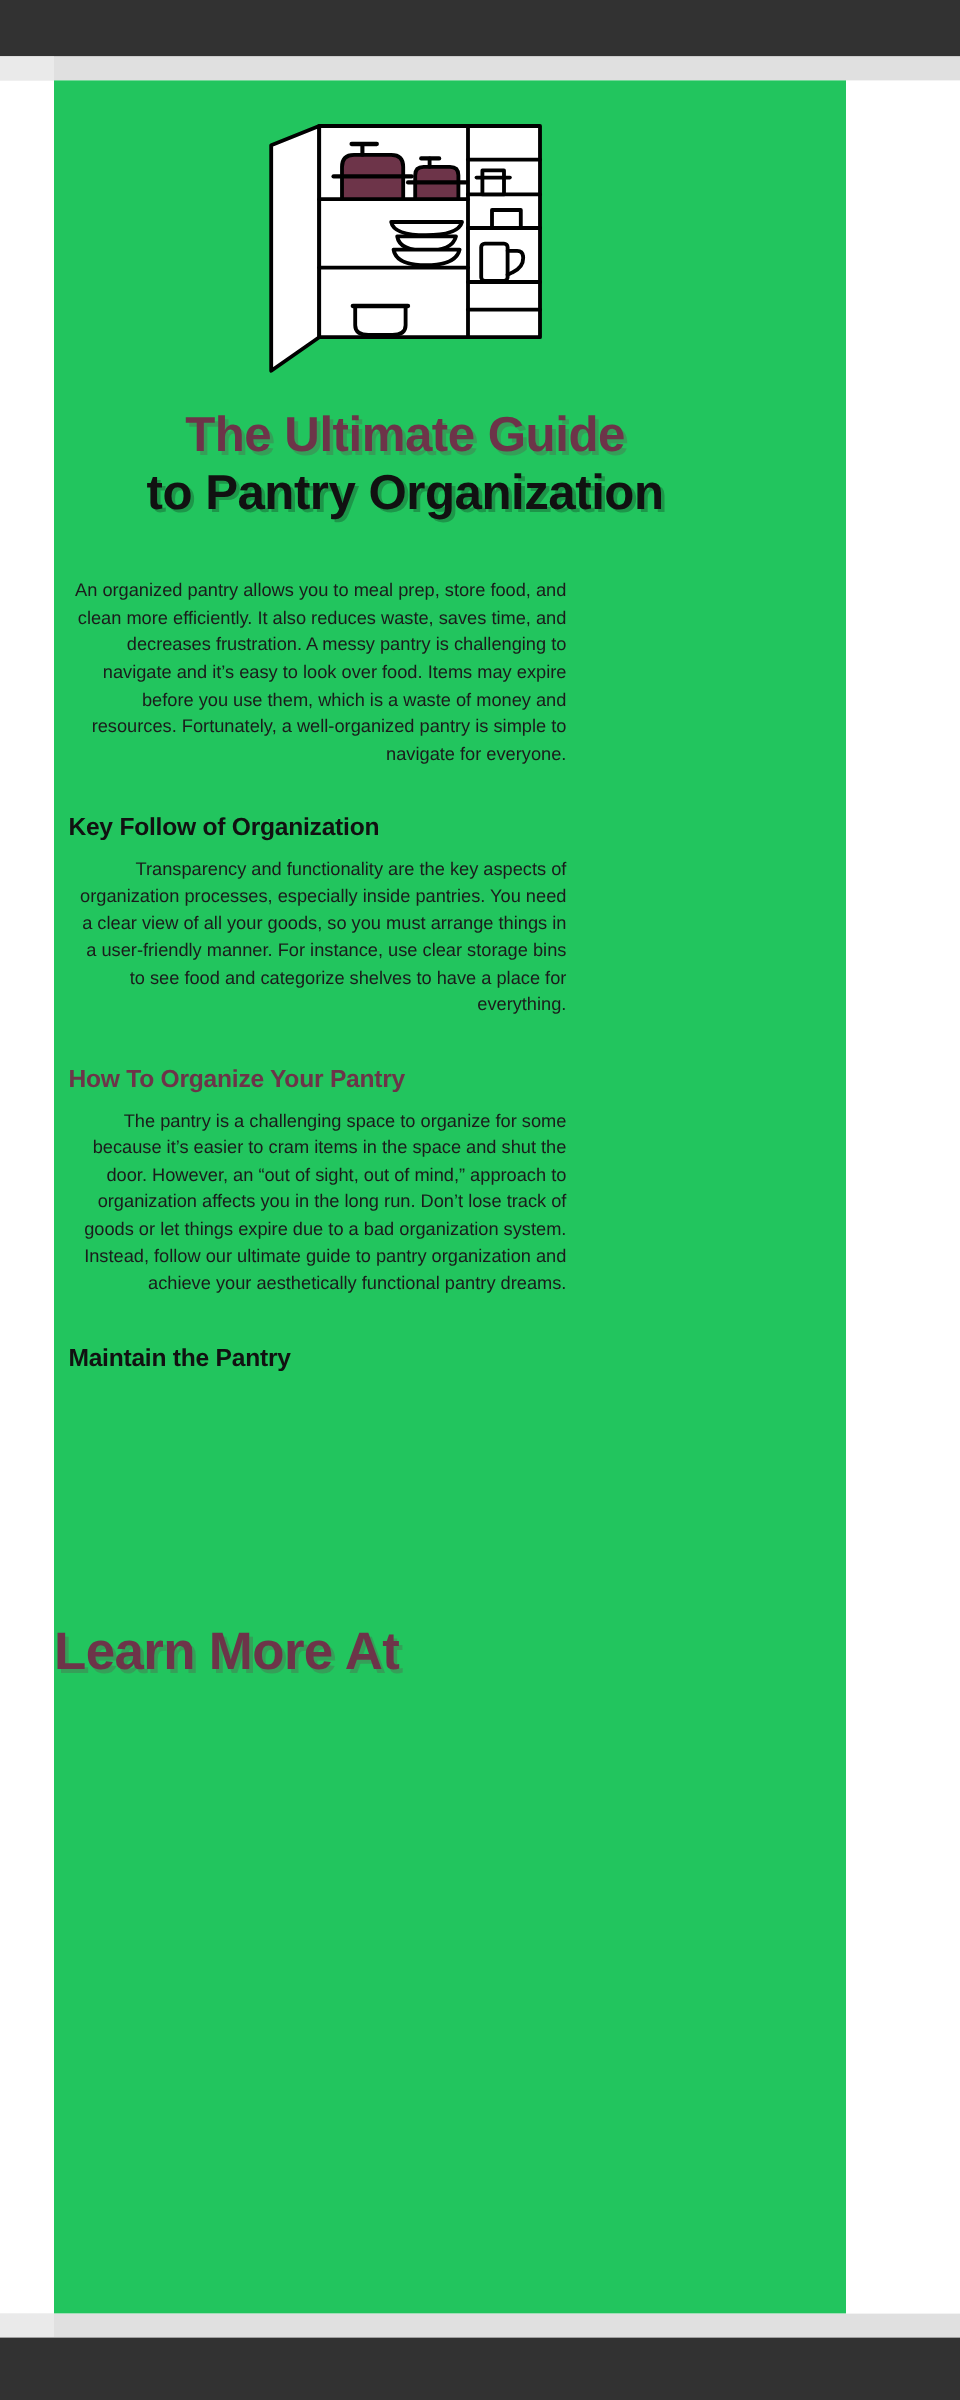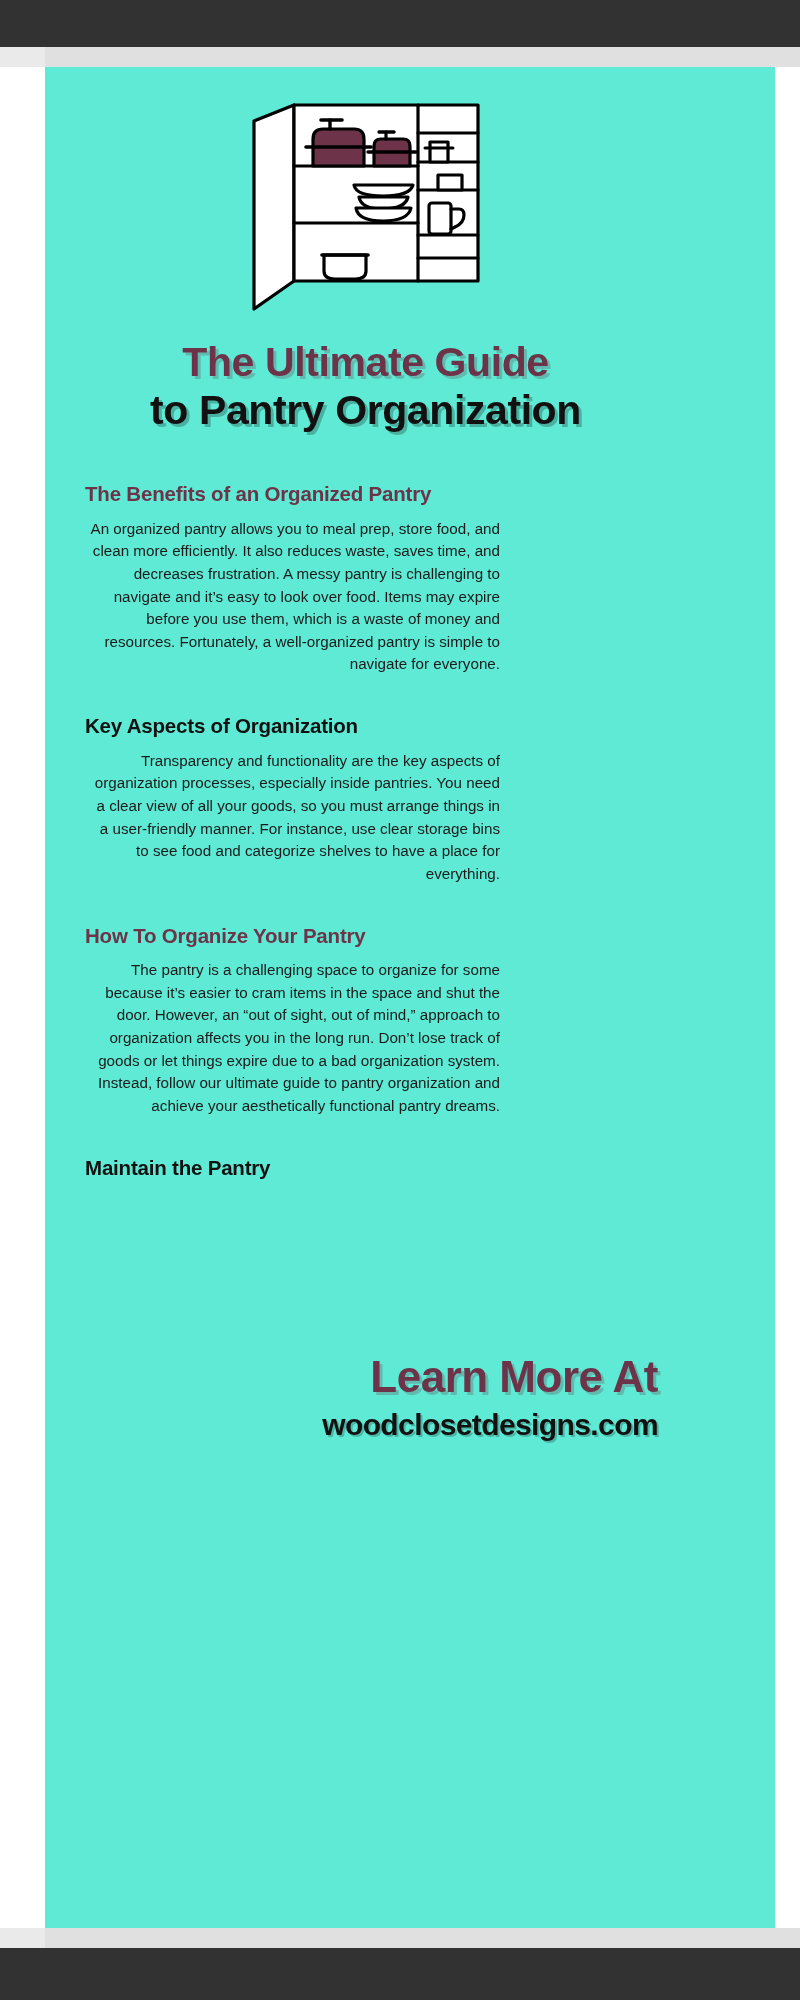--- a/index.html
+++ b/index.html
@@ -33,23 +33,22 @@
     background:#e0e0e0;
   }
   .strip-bottom .strip-left-cap {
     position:absolute; left:0; top:0; width:45px; height:20px;
     background:#eaeaea;
   }
 
   
   .infographic {
     position:absolute; left:45px; top:67px;
-    width:730px; height:1861px;
-    background:#5eead4;
-    padding-left:28px;
+    width:660px; height:1861px;
+    background:#22c55e;
   }
   .inner {
     position:relative;
     width:585px;            
     margin:0;
     padding:0;
   }
 
   
   .illustration {
@@ -100,21 +99,21 @@
     line-height:1.49;
     color:#1b1b1b;
     margin:0 0 0 12px;
     max-width:415px;
     text-align:right;
   }
 
   
   .cta {
     position:absolute; left:0; top:1285px; width:585px;
-    text-align:right;
+    text-align:left;
   }
   .cta-line1 {
     font-size:44px; font-weight:800; letter-spacing:-0.5px;
     color:#6d3449; line-height:1.15;
     text-shadow:3px 3px 0 rgba(109,52,73,0.26);
   }
   .cta-line2 {
     font-size:30px; font-weight:800; letter-spacing:-0.6px;
     color:#111111; line-height:1.3; margin-top:2px;
     text-shadow:2px 2px 0 rgba(17,17,17,0.24);
@@ -194,43 +193,41 @@
     </div>
 
     <div class="title-block">
       <div class="title-line maroon">The Ultimate Guide</div>
       <div class="title-line dark">to Pantry Organization</div>
     </div>
 
     <div class="sections">
 
       <div class="section">
-        <h2 class="section-heading maroon">The Benefits of an Organized Pantry</h2>
         <p class="section-body">An organized pantry allows you to meal prep, store food, and clean more efficiently. It also reduces waste, saves time, and decreases frustration. A messy pantry is challenging to navigate and it’s easy to look over food. Items may expire before you use them, which is a waste of money and resources. Fortunately, a well-organized pantry is simple to navigate for everyone.</p>
       </div>
 
       <div class="section">
-        <h2 class="section-heading dark">Key Aspects of Organization</h2>
+        <h2 class="section-heading dark">Key Follow of Organization</h2>
         <p class="section-body">Transparency and functionality are the key aspects of organization processes, especially inside pantries. You need a clear view of all your goods, so you must arrange things in a user-friendly manner. For instance, use clear storage bins to see food and categorize shelves to have a place for everything.</p>
       </div>
 
       <div class="section">
         <h2 class="section-heading maroon">How To Organize Your Pantry</h2>
         <p class="section-body">The pantry is a challenging space to organize for some because it’s easier to cram items in the space and shut the door. However, an “out of sight, out of mind,” approach to organization affects you in the long run. Don’t lose track of goods or let things expire due to a bad organization system. Instead, follow our ultimate guide to pantry organization and achieve your aesthetically functional pantry dreams.</p>
       </div>
 
       <div class="section">
         <h2 class="section-heading dark">Maintain the Pantry</h2>
       </div>
 
     </div>
 
     <div class="cta">
       <div class="cta-line1">Learn More At</div>
-      <div class="cta-line2">woodclosetdesigns.com</div>
     </div>
 
   </div>
 </div>
 
 <div class="strip-bottom">
   <div class="strip-left-cap"></div>
 </div>
 <div class="browser-bar-bottom"></div>
 

